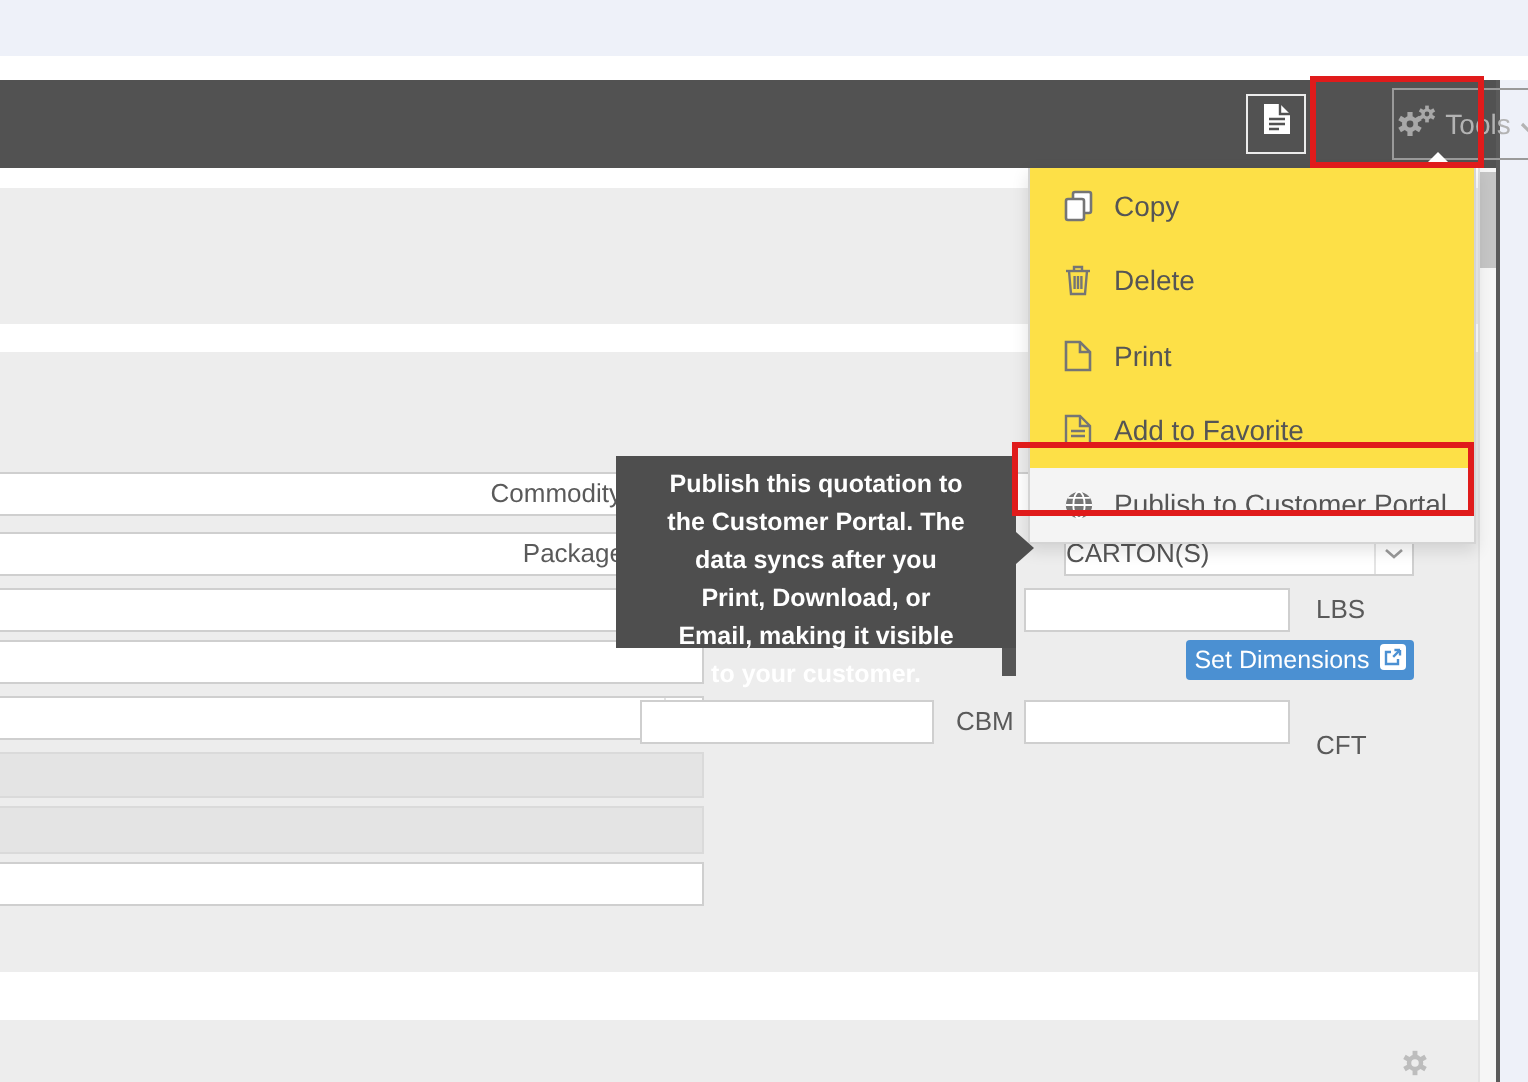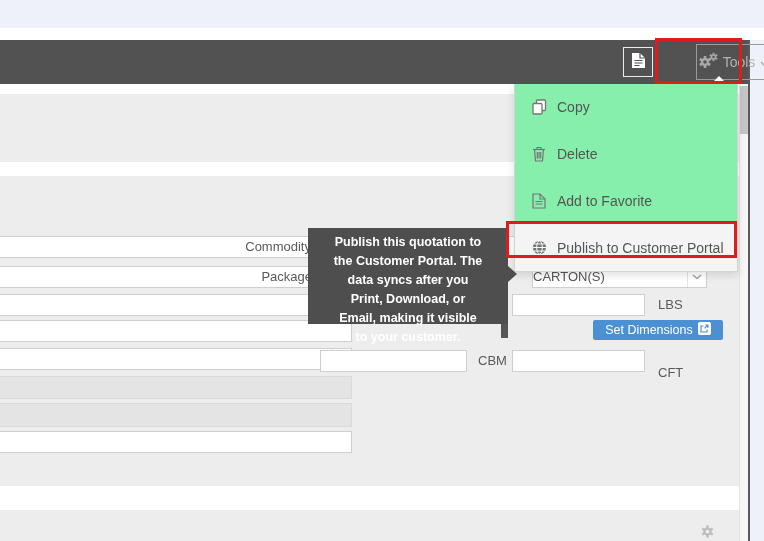--- a/index.html
+++ b/index.html
@@ -45,36 +45,36 @@
   .sel { position:absolute; }
   .sel .chev { position:absolute; right:0; top:0; width:19px; height:100%;
     border-left:1px solid #e4e4e4; display:flex; align-items:center; justify-content:center; }
   .txtin { position:absolute; background:#fff; border:1px solid #cfcfcf; height:22px;
     z-index:1; padding:0 6px; font:13px "Liberation Sans",sans-serif; color:#555; outline:none; }
   .dis { background:#e4e4e4; border:1px solid #dadada; z-index:1; }
   .lab { color:#5a5a5a; font-size:13px; line-height:22px; text-align:right; z-index:1; }
   .unit { color:#5a5a5a; font-size:13px; line-height:22px; z-index:1; }
   .selval { font-size:13px; color:#555; line-height:20px; padding-left:0; }
 
-  .btn-dim { left:593px; top:320px; width:130px; height:20px; background:#4b90d2;
+  .btn-dim { left:593px; top:320px; width:114px; height:20px; background:#4b90d2;
     border-radius:2px; color:#fff; font-size:12.5px; display:flex; align-items:center;
     justify-content:center; gap:5px; z-index:1; cursor:pointer; }
 
   .dark-divider { left:501px; top:283px; width:7px; height:55px; background:#565656; z-index:2; }
 
   
   .tooltip { left:308px; top:192px; width:200px; height:96px; background:#4e4e4e;
     color:#fff; font-size:12.5px; font-weight:bold; line-height:19px; text-align:center;
     padding:5px 24px; z-index:5;margin-top:36px; }
   .tooltip .tip-arrow { position:absolute; right:-9px; top:38px; width:0; height:0;
     border-top:8px solid transparent; border-bottom:8px solid transparent;
     border-left:9px solid #4e4e4e; }
 
   
-  .menu { left:514px; top:84px; width:224px; height:188px; background:#86efac; z-index:4;
+  .menu { left:514px; top:84px; width:224px; height:188px; background:#fde047; z-index:4;
     border:1px solid #d4d4d4; border-top:none; box-shadow:0 3px 8px rgba(0,0,0,.12);
     display:flex; flex-direction:column; }
   .menu-item { flex:1; display:flex; align-items:center; gap:10px; padding-left:16px;
     font-size:14px; color:#555; cursor:pointer; }
   .menu-item.hover { background:#f4f4f4; }
   .mi-icon { width:16px; display:flex; justify-content:center; }
 
   .foot-gear { left:700px; top:524px; z-index:1; cursor:pointer; }
 </style>
 </head>
@@ -233,20 +233,29 @@
           <path d="M1 3.5 h12"></path>
             <path d="M5 3.5 v-2 h4 v2"></path>
           <path d="M2.5 3.5 l1 11.5 h7 l1 -11.5"></path>
             <path d="M5.3 6 v6.5 M7 6 v6.5 M8.7 6 v6.5"></path>
         </svg>
         </span>
       <span>Delete</span>
     </div>
     <div class="menu-item">
       <span class="mi-icon">
+        <svg width="14" height="16" viewBox="0 0 14 16" fill="none" stroke="#757575" stroke-width="1.3">
+          <path d="M1 1 h7 l5 5 v9 h-12 z"></path>
+            <path d="M8 1 v5 h5"></path>
+        </svg>
+        </span>
+      <span>Print</span>
+    </div>
+    <div class="menu-item">
+      <span class="mi-icon">
         <svg width="14" height="16" viewBox="0 0 14 16" fill="none" stroke="#757575" stroke-width="1.2">
           <path d="M1 1 h7 l5 5 v9 h-12 z"></path>
             <path d="M8 1 v5 h5"></path>
           <path d="M3.5 8.5 h7 M3.5 11 h7"></path>
         </svg>
         </span>
       <span>Add to Favorite</span>
     </div>
     <div class="menu-item hover">
       <span class="mi-icon">

